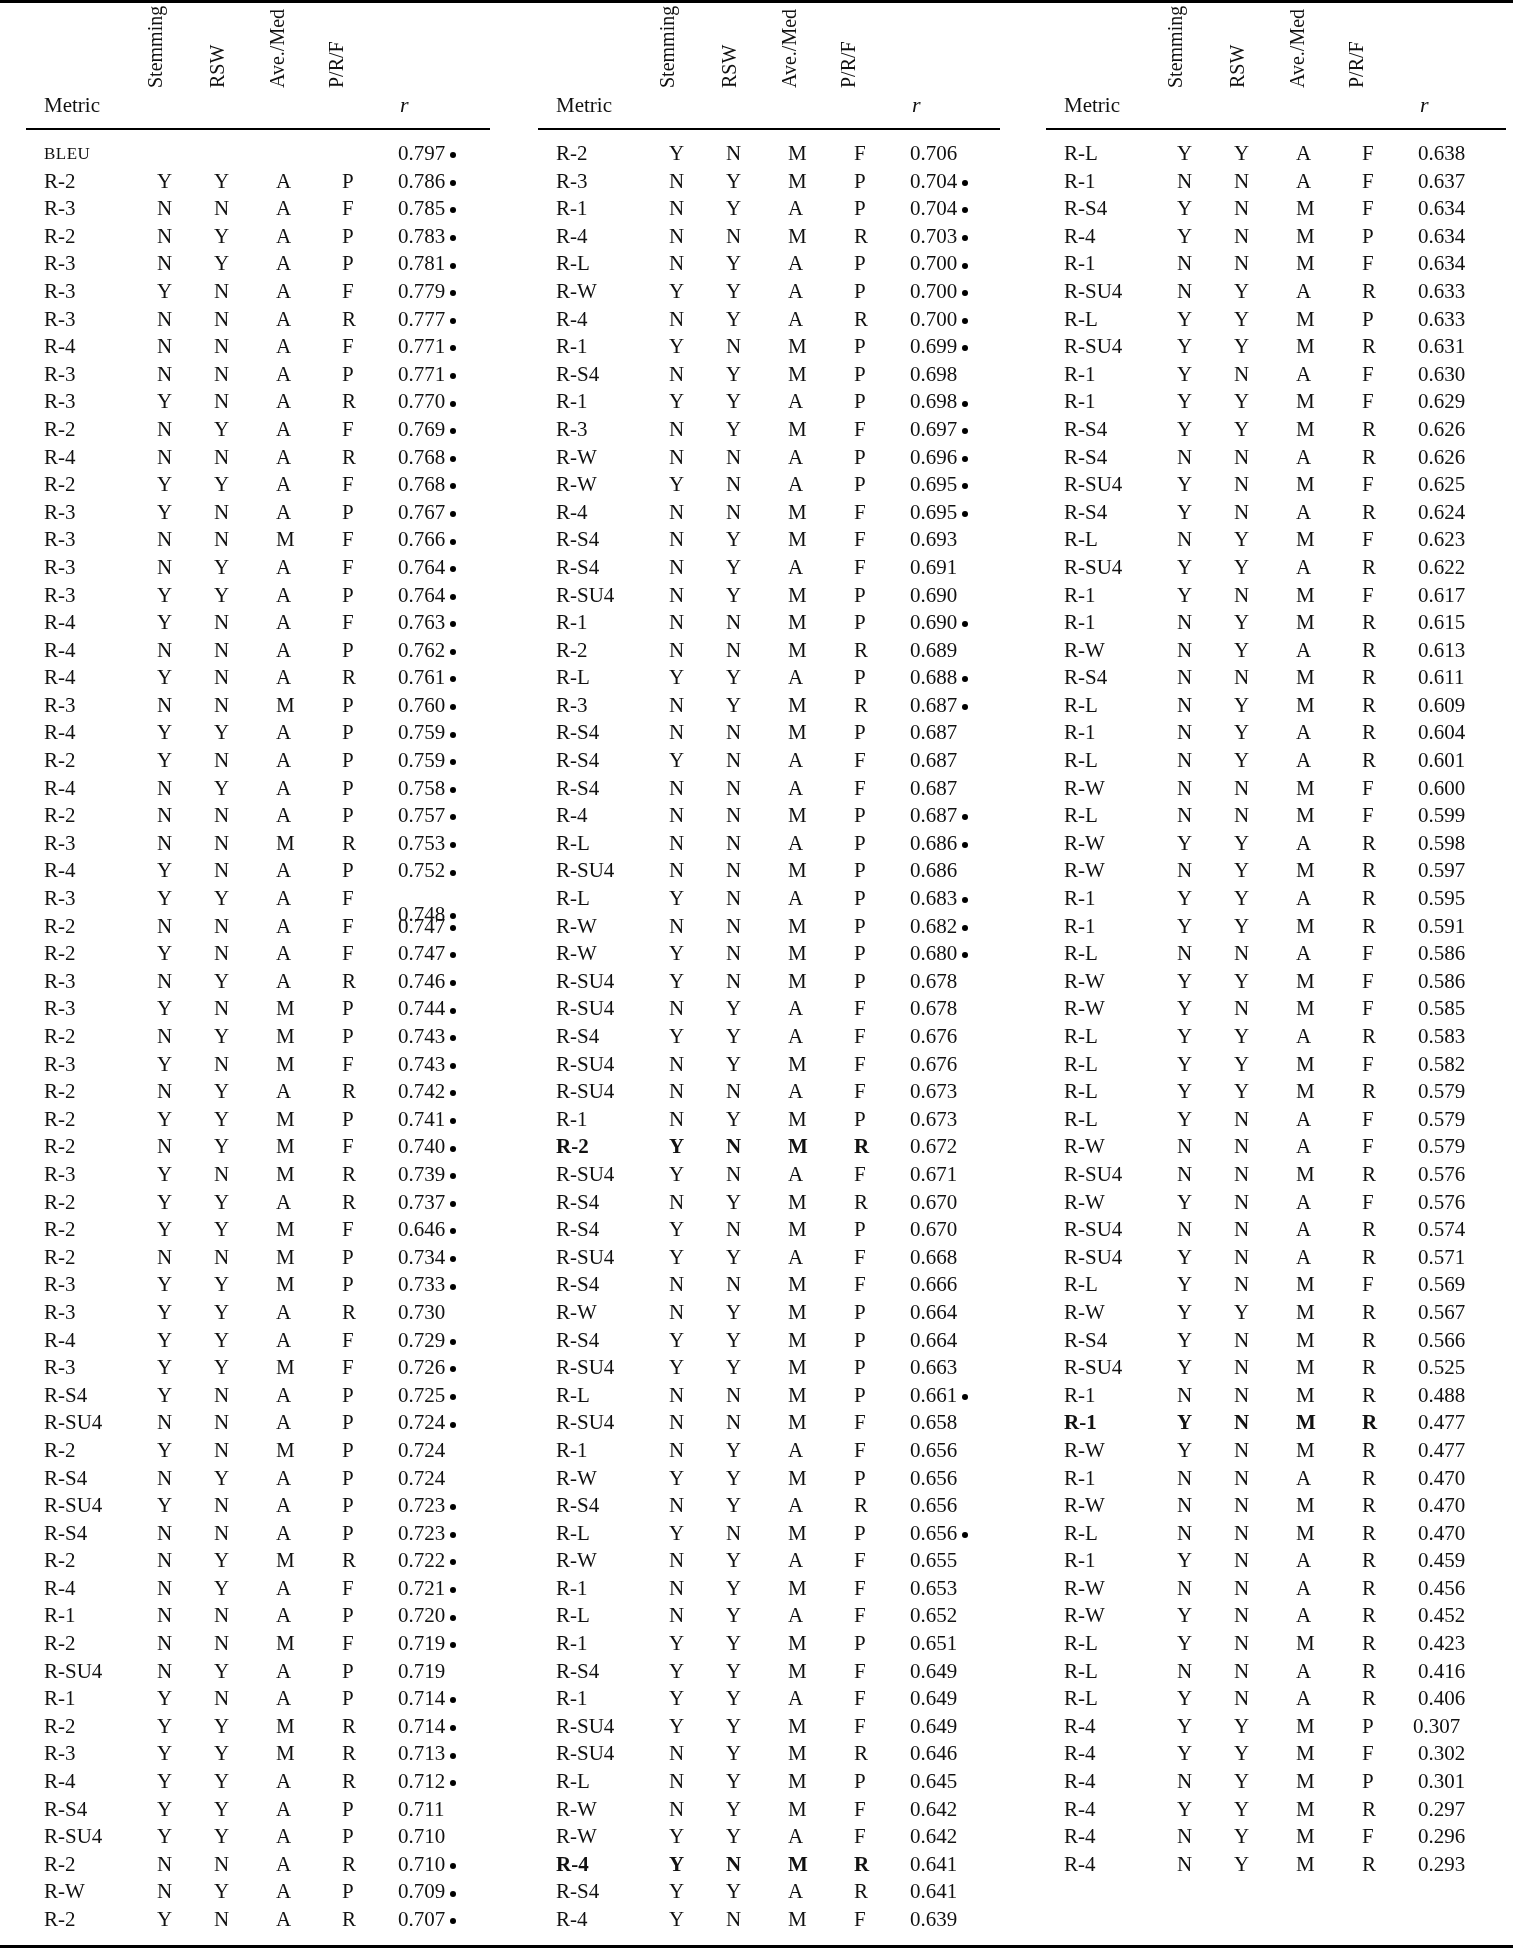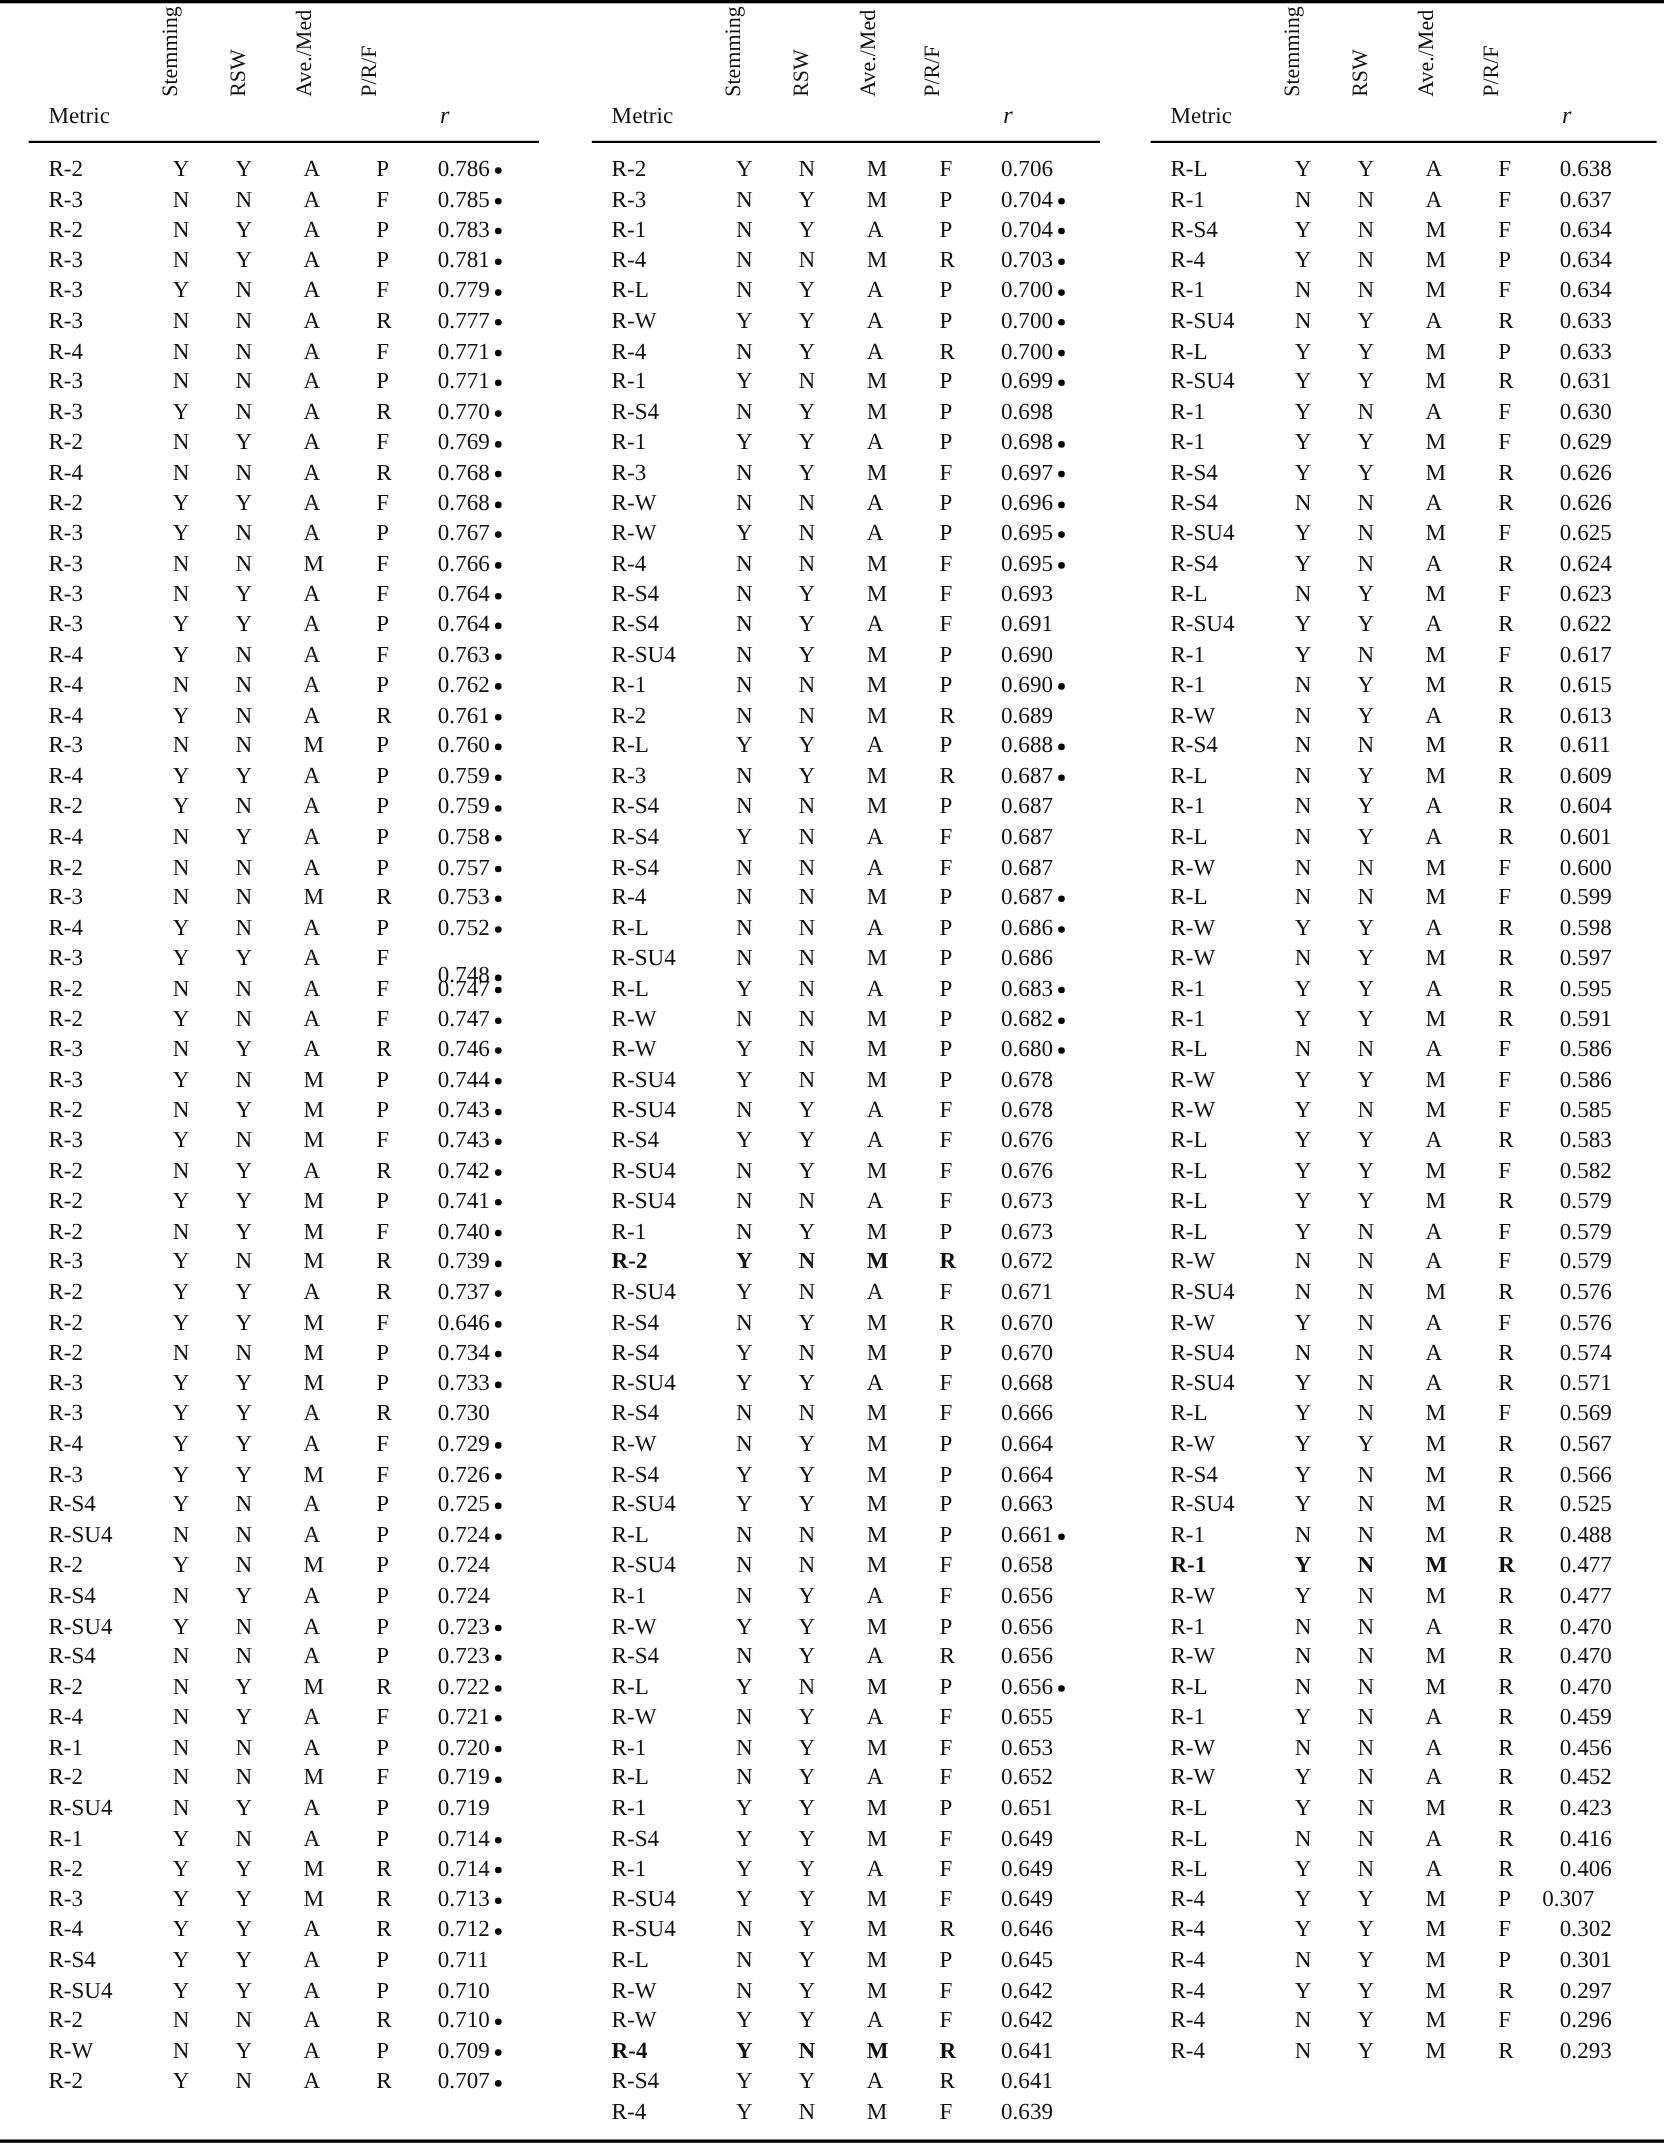--- a/index.html
+++ b/index.html
@@ -32,20 +32,28 @@
     <span class="h-metric" style="left:18px">Metric</span>
     <span class="h-rot" style="left:141px">Stemming</span>
     <span class="h-rot" style="left:203px">RSW</span>
     <span class="h-rot" style="left:263px">Ave./Med</span>
     <span class="h-rot" style="left:322px">P/R/F</span>
     <span class="h-r" style="left:374px">r</span>
     <div class="midrule"></div>
   </div>
   <div class="rows">
       <div class="row">
+        <span class="cm sc" style="left: 18px;"><span style="position: static;">BLEU</span></span>
+        <span class="cy" style="left: 131px;"><span style="position: static;"></span></span>
+        <span class="cy" style="left: 188px;"><span style="position: static;"></span></span>
+        <span class="cy" style="left: 250px;"><span style="position: static;"></span></span>
+        <span class="cy" style="left: 316px;"><span style="position: static;"></span></span>
+        <span class="cv" style="left: 372px;"><span style="position: static;">0.797</span><span class="dot" style="position: relative;"></span></span>
+      </div>
+      <div class="row">
         <span class="cm" style="left: 18px;"><span style="position: static;">R-2</span></span>
         <span class="cy" style="left: 131px;"><span style="position: static;">Y</span></span>
         <span class="cy" style="left: 188px;"><span style="position: static;">Y</span></span>
         <span class="cy" style="left: 250px;"><span style="position: static;">A</span></span>
         <span class="cy" style="left: 316px;"><span style="position: static;">P</span></span>
         <span class="cv" style="left: 372px;"><span style="position: static;">0.786</span><span class="dot" style="position: relative;"></span></span>
       </div>
       <div class="row">
         <span class="cm" style="left: 18px;"><span style="position: static;">R-3</span></span>
         <span class="cy" style="left: 131px;"><span style="position: static;">N</span></span>
@@ -1551,21 +1559,21 @@
         <span class="cy" style="left: 250px;"><span style="position: static;">A</span></span>
         <span class="cy" style="left: 316px;"><span style="position: static;">R</span></span>
         <span class="cv" style="left: 372px;"><span style="position: static; margin-top: 21px;">0.406</span></span>
       </div>
       <div class="row">
         <span class="cm" style="left: 18px;"><span style="position: static;">R-4</span></span>
         <span class="cy" style="left: 131px;"><span style="position: static;">Y</span></span>
         <span class="cy" style="left: 188px;"><span style="position: static;">Y</span></span>
         <span class="cy" style="left: 250px;"><span style="position: static;">M</span></span>
         <span class="cy" style="left: 316px;"><span style="position: static;">P</span></span>
-        <span class="cv" style="left: 356px;"><span style="position: static;">0.307</span></span>
+        <span class="cv" style="left: 367px;"><span style="position: static;">0.307</span></span>
       </div>
       <div class="row">
         <span class="cm" style="left: 18px;"><span style="position: static;">R-4</span></span>
         <span class="cy" style="left: 131px;"><span style="position: static;">Y</span></span>
         <span class="cy" style="left: 188px;"><span style="position: static;">Y</span></span>
         <span class="cy" style="left: 250px;"><span style="position: static;">M</span></span>
         <span class="cy" style="left: 316px;"><span style="position: static;">F</span></span>
         <span class="cv" style="left: 372px;"><span style="position: static;">0.302</span></span>
       </div>
       <div class="row">

